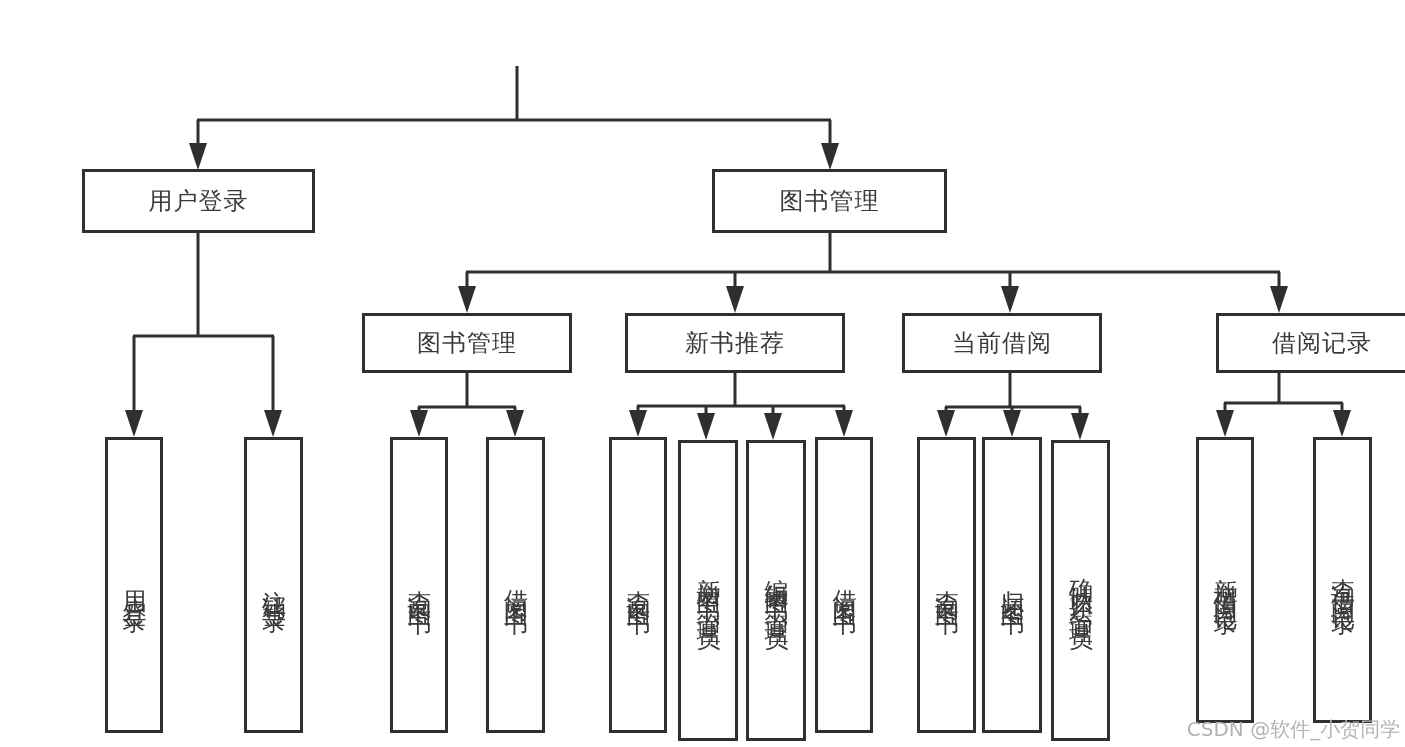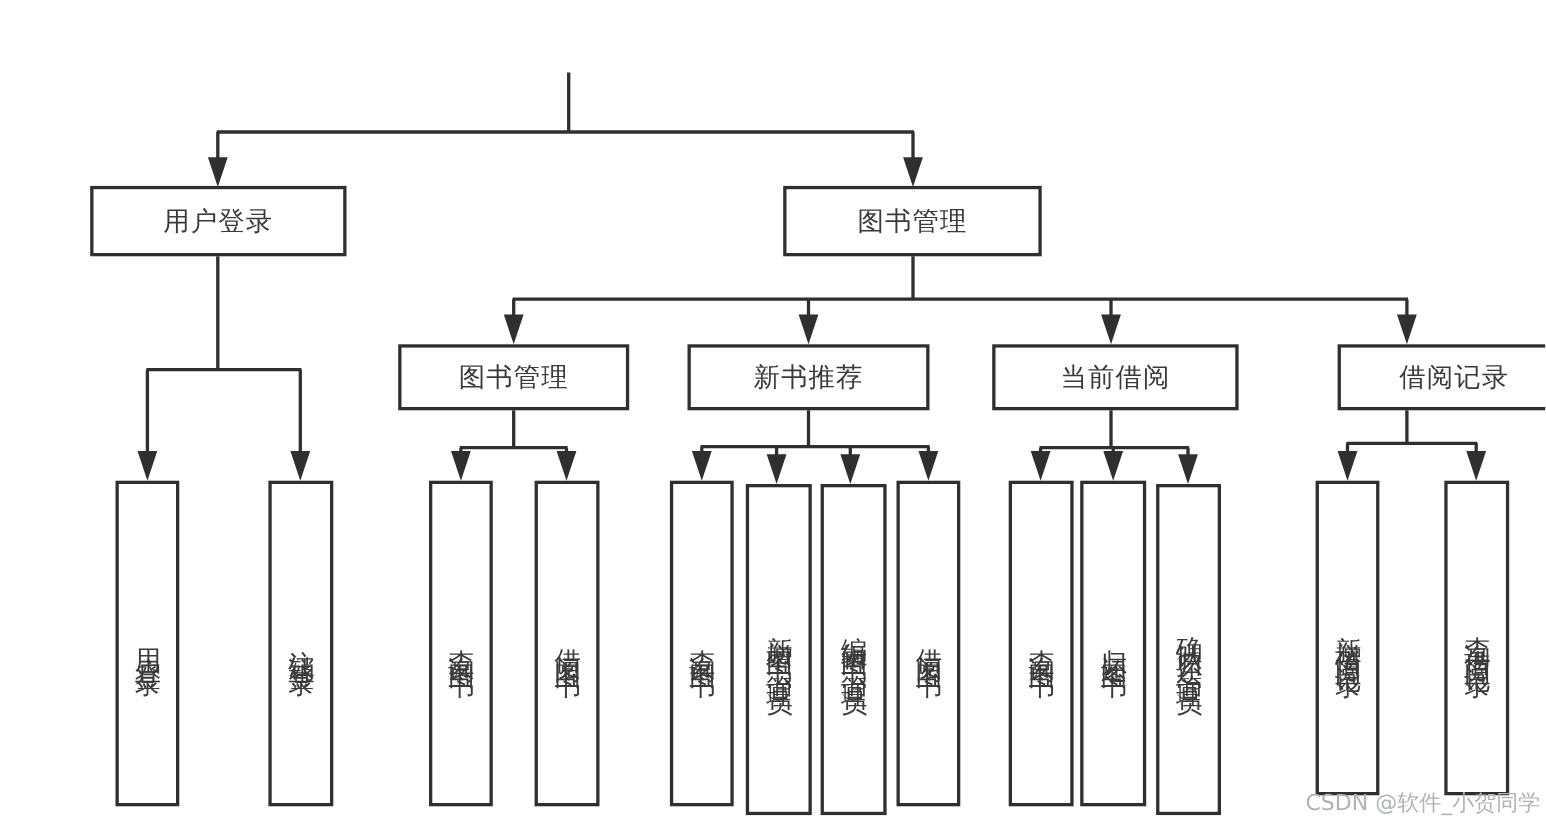--- a/index.html
+++ b/index.html
@@ -102,21 +102,21 @@
     <polygon points="1216,410 1234,410 1225,437"></polygon>
     <polygon points="1333,410 1351,410 1342,437"></polygon>
   </svg>
 
 
   <div class="node" style="left:82px; top:169px; width:233px; height:64px;">用户登录</div>
   <div class="node" style="left:712px; top:169px; width:235px; height:64px;">图书管理</div>
 
   <div class="node" style="left:362px; top:313px; width:210px; height:60px;">图书管理</div>
   <div class="node" style="left:625px; top:313px; width:220px; height:60px;">新书推荐</div>
-  <div class="node" style="left:902px; top:313px; width:224px; height:60px;">当前借阅</div>
+  <div class="node" style="left:902px; top:313px; width:200px; height:60px;">当前借阅</div>
   <div class="node" style="left:1173px; top:313px; width:212px; height:60px;margin-left:43px;">借阅记录</div>
 
   <div class="node leaf" style="left:105px; top:437px; width:58px; height:296px;">
     <span class="vtext">用户登录</span>
   </div>
   <div class="node leaf" style="left:244px; top:437px; width:59px; height:296px;">
     <span class="vtext">注销登录</span>
   </div>
 
   <div class="node leaf" style="left:390px; top:437px; width:58px; height:296px;">

